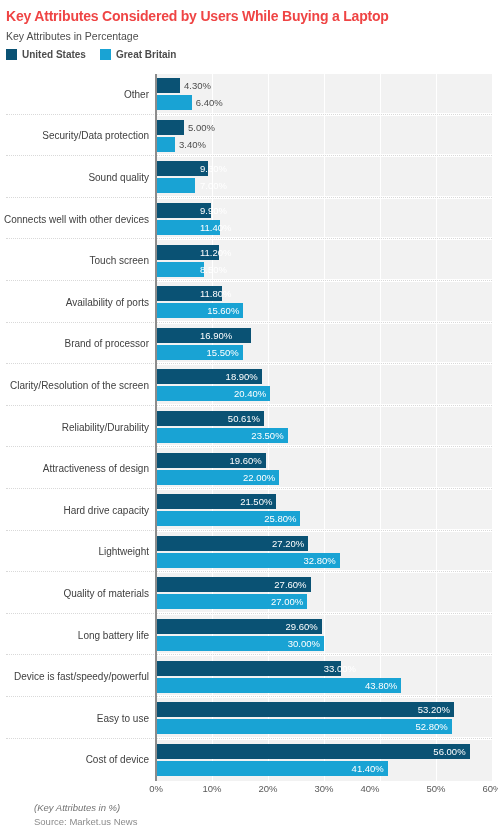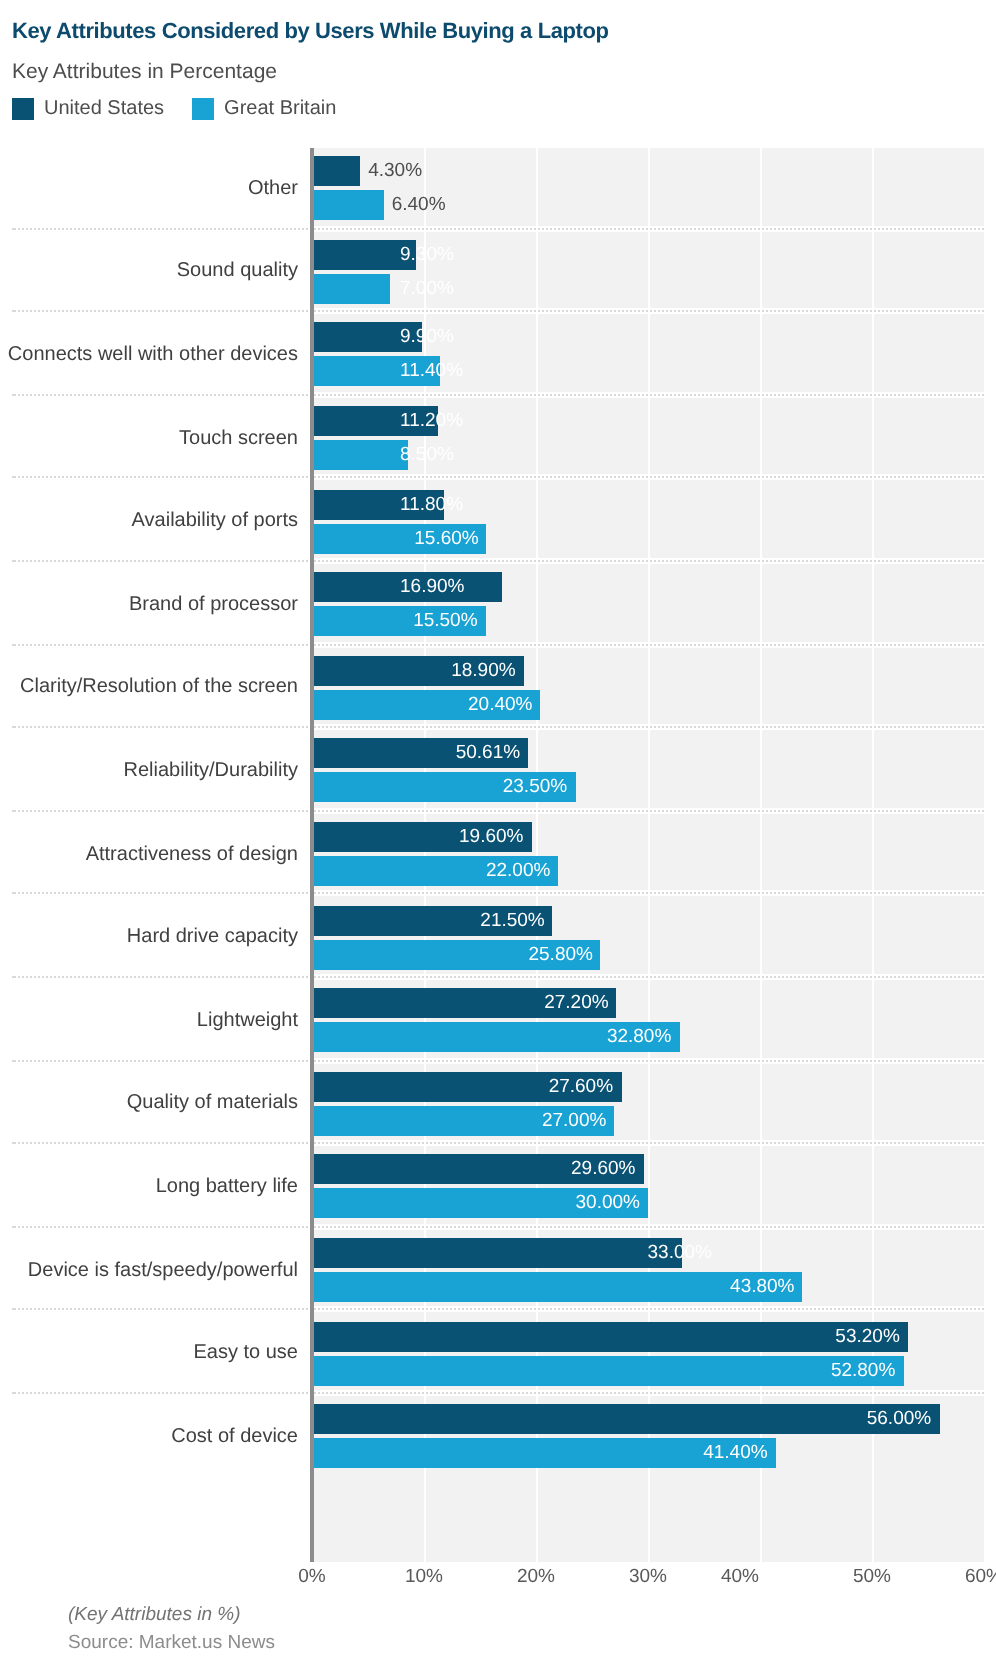--- a/index.html
+++ b/index.html
@@ -16,23 +16,23 @@
     position: relative;
   }
   .chart-root {
     width: 498px;
     height: 840px;
     box-sizing: border-box;
     padding: 0;
     position: relative;
   }
   .title {
-    font-size: 11px;
+    font-size: 14px;
     font-weight: bold;
-    color: #0c4a6e;
+    color: #ef4444;
     letter-spacing: -0.2px;
     padding: 7px 0 0 6px;
     line-height: 18px;
     white-space: nowrap;
   }
   .subtitle {
     font-size: 10.5px;
     color: #4d4d4d;
     padding: 5px 0 0 6px;
     line-height: 13px;
@@ -40,20 +40,21 @@
   .legend {
     display: flex;
     align-items: center;
     padding: 6px 0 0 6px;
     gap: 14px;
   }
   .legend-item {
     display: flex;
     align-items: flex-start;
     gap: 5px;
+    font-weight: bold;
   }
   .legend-swatch {
     width: 11px;
     height: 11px;
     display: block;
   }
   .legend-label {
     font-size: 10px;
     color: #4d4d4d;
     line-height: 11px;
@@ -248,20 +249,34 @@
               <div class="bar-val outside" style="left: 24.08px;">4.30%</div>
             </div>
             <div class="bar">
               <div class="bar-fill" style="width: 35.84px; background: rgb(25, 163, 212);"></div>
               <div class="bar-val outside" style="left: 35.84px;">6.40%</div>
             </div>
           </div>
           <div class="row-sep"></div>
         </div>
         <div class="row">
+          <div class="cat-label">Security/Data protection</div>
+          <div class="bars">
+            <div class="bar">
+              <div class="bar-fill" style="width: 28px; background: rgb(10, 82, 116);"></div>
+              <div class="bar-val outside" style="left: 28px;">5.00%</div>
+            </div>
+            <div class="bar">
+              <div class="bar-fill" style="width: 19.04px; background: rgb(25, 163, 212);"></div>
+              <div class="bar-val outside" style="left: 19.04px;">3.40%</div>
+            </div>
+          </div>
+          <div class="row-sep"></div>
+        </div>
+        <div class="row">
           <div class="cat-label">Sound quality</div>
           <div class="bars">
             <div class="bar">
               <div class="bar-fill" style="width: 52.08px; background: rgb(10, 82, 116);"></div>
               <div class="bar-val inside" style="width: 52.08px;">9.30%</div>
             </div>
             <div class="bar">
               <div class="bar-fill" style="width: 39.2px; background: rgb(25, 163, 212);"></div>
               <div class="bar-val inside" style="width: 39.2px;">7.00%</div>
             </div>

